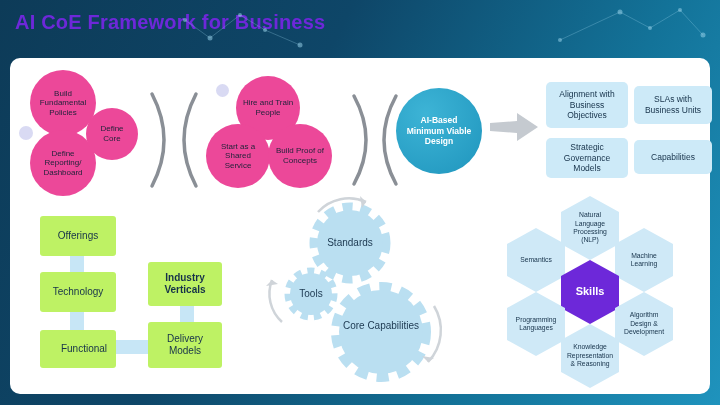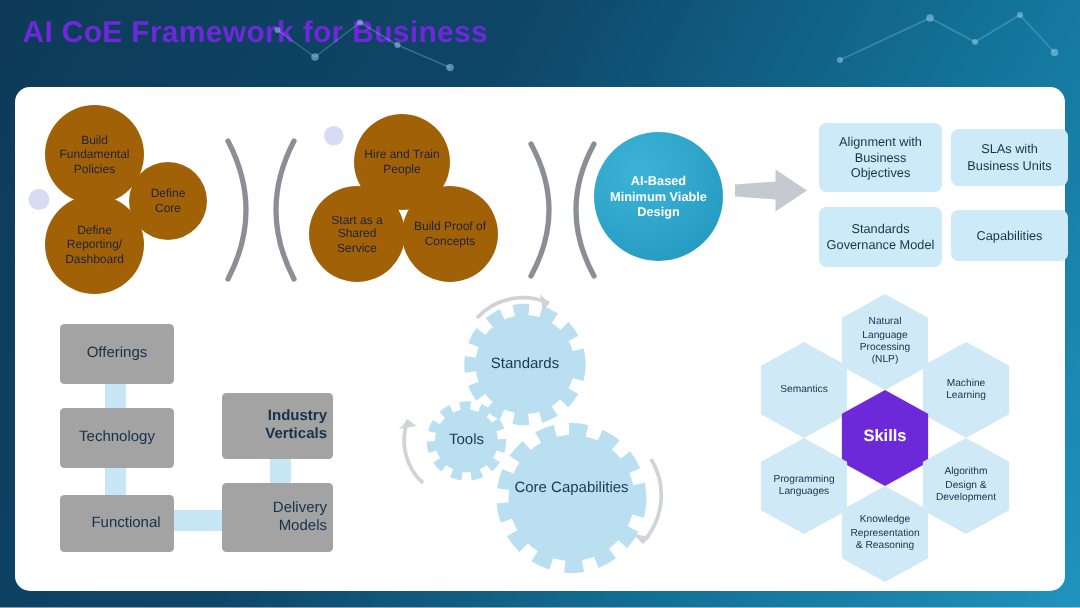--- a/index.html
+++ b/index.html
@@ -3,25 +3,25 @@
 <meta charset="utf-8">
 <style>
   html,body{margin:0;padding:0;}
   body{
     width:720px;height:405px;position:relative;overflow:hidden;
     font-family:"Liberation Sans",sans-serif;
     background:linear-gradient(118deg,#0d3b58 0%,#0e4668 38%,#137399 72%,#1f93bd 100%);
   }
   .card{position:absolute;left:10px;top:58px;width:700px;height:336px;background:#ffffff;border-radius:10px;}
   .title{position:absolute;left:15px;top:11px;font-size:20px;font-weight:700;color:#6d28d9;letter-spacing:.2px;}
-  .bubble{position:absolute;border-radius:50%;background:#a16207;color:#23233b;display:flex;align-items:center;justify-content:center;text-align:center;font-size:8px;line-height:1.2;padding:5px;box-sizing:border-box;}
+  .bubble{position:absolute;border-radius:50%;background:#ec4899;color:#23233b;display:flex;align-items:center;justify-content:center;text-align:center;font-size:8px;line-height:1.2;padding:5px;box-sizing:border-box;}
   .dot{position:absolute;border-radius:50%;background:#d9daf3;}
   .mvp{position:absolute;border-radius:50%;background:radial-gradient(circle at 35% 30%,#3db4d6,#1f95bd);color:#ffffff;display:flex;align-items:center;justify-content:center;text-align:center;font-size:8.5px;font-weight:600;line-height:1.25;padding:10px;box-sizing:border-box;}
   .obox{position:absolute;background:#cdeaf8;border-radius:5px;color:#16324a;display:flex;align-items:center;justify-content:center;text-align:center;font-size:8.5px;line-height:1.25;padding:4px;box-sizing:border-box;}
-  .fbox{position:absolute;background:#a3a3a3;border-radius:3px;color:#16324a;display:flex;align-items:center;justify-content:center;text-align:right;font-size:10px;line-height:1.2;padding:4px;box-sizing:border-box;}
+  .fbox{position:absolute;background:#bef264;border-radius:3px;color:#16324a;display:flex;align-items:center;justify-content:center;text-align:center;font-size:10px;line-height:1.2;padding:4px;box-sizing:border-box;}
   .conn{position:absolute;background:#c7e6f6;}
   .hex{position:absolute;width:58px;height:64px;clip-path:polygon(50% 0,100% 25%,100% 75%,50% 100%,0 75%,0 25%);background:#cfe9f7;color:#16324a;display:flex;align-items:center;justify-content:center;text-align:center;font-size:6.8px;line-height:1.25;padding:7px;box-sizing:border-box;}
   .hex-skills{background:#6d28d9;color:#ffffff;font-weight:700;font-size:11px;}
   .gear-label{position:absolute;color:#1c3850;font-size:10px;text-align:center;line-height:1.2;}
   svg.overlay{position:absolute;left:0;top:0;pointer-events:none;}
 </style>
 </head>
 <body>
 
 <div class="title">AI CoE Framework for Business</div>
@@ -116,21 +116,21 @@
   <span>AI-Based Minimum Viable Design</span>
 </div>
 
 <div class="obox" style="left:546px;top:82px;width:82px;height:46px;">
   <span>Alignment with Business Objectives</span>
 </div>
 <div class="obox" style="left:634px;top:86px;width:78px;height:38px;">
   <span>SLAs with Business Units</span>
 </div>
 <div class="obox" style="left:546px;top:138px;width:82px;height:40px;">
-  <span>Standards Governance Model</span>
+  <span>Strategic Governance Models</span>
 </div>
 <div class="obox" style="left:634px;top:140px;width:78px;height:34px;">
   <span>Capabilities</span>
 </div>
 
 <div class="conn" style="left:70px;top:256px;width:14px;height:16px;"></div>
 <div class="conn" style="left:70px;top:312px;width:14px;height:18px;"></div>
 <div class="conn" style="left:180px;top:306px;width:14px;height:16px;"></div>
 <div class="conn" style="left:116px;top:340px;width:32px;height:14px;"></div>
 <div class="fbox" style="left:40px;top:216px;width:76px;height:40px;">

